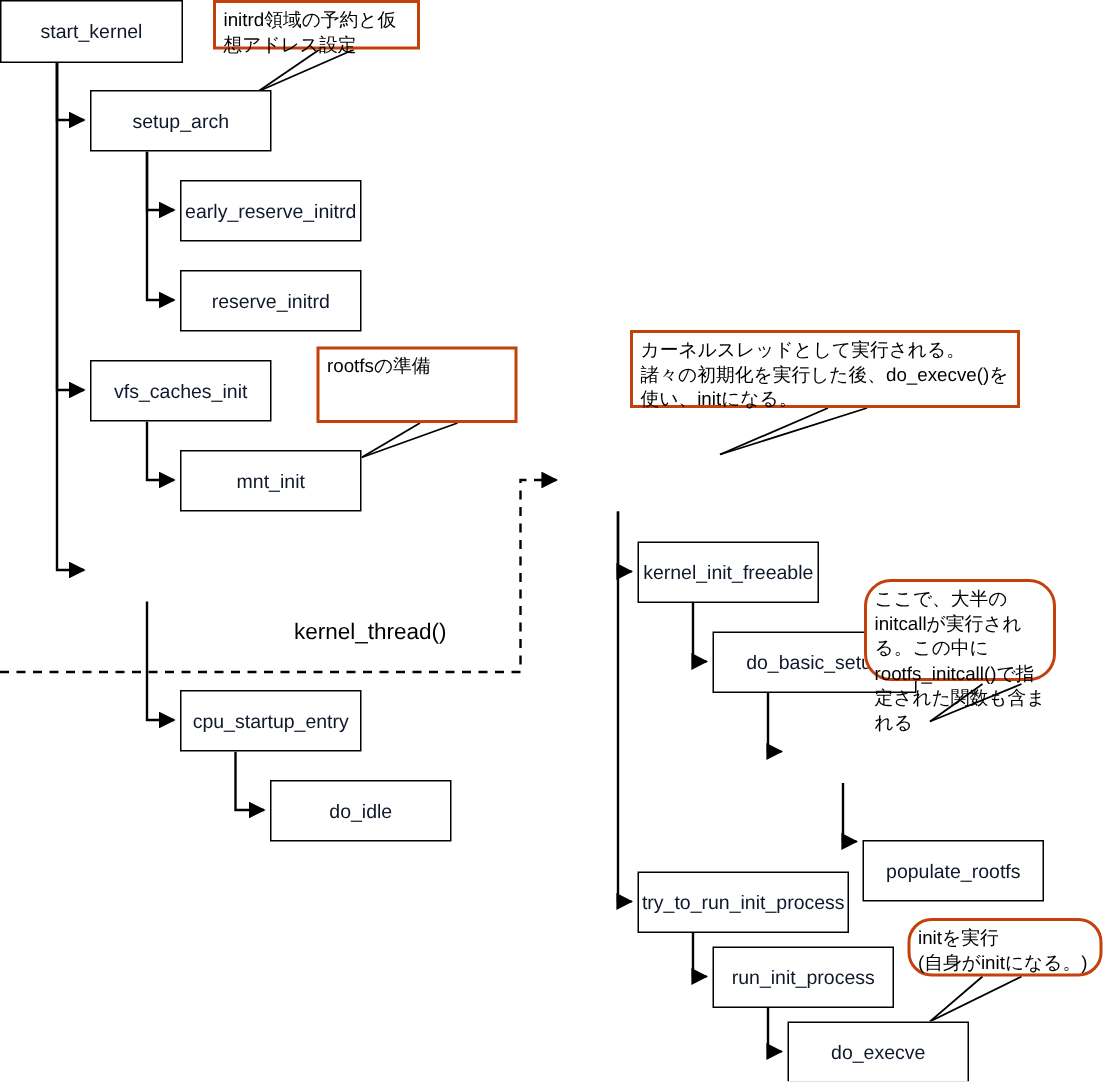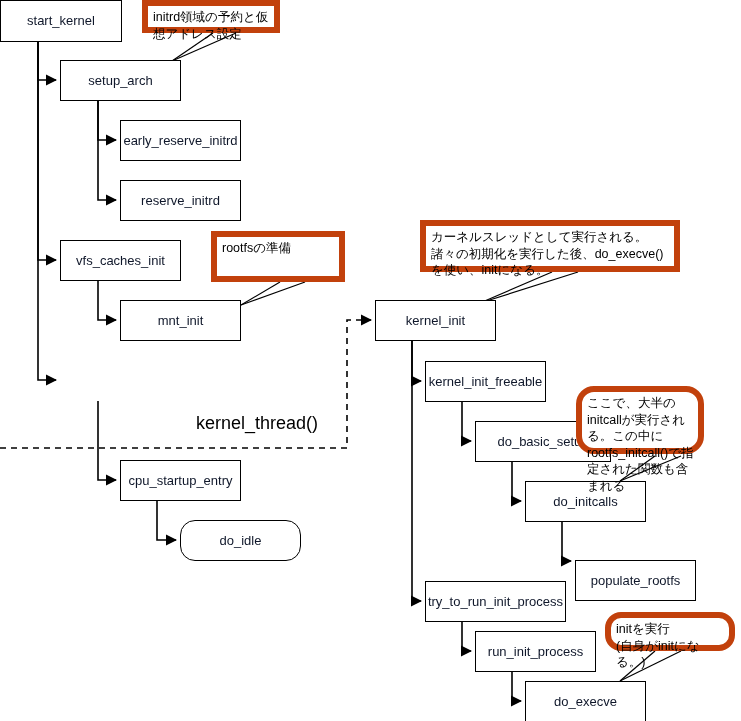--- a/index.html
+++ b/index.html
@@ -35,33 +35,33 @@
     align-items: center;
     justify-content: center;
     font-size: 13px;
     line-height: 1.2;
     color: #0f172a;
     z-index: 2;
   }
   .note {
     position: absolute;
     box-sizing: border-box;
-    border: 6px solid #c2410c;
+    border: 2px solid #c2410c;
     background: #ffffff;
     font-size: 12.5px;
     line-height: 1.32;
     color: #000000;
     padding: 3px 4px 2px 5px;
     white-space: pre-line;
     z-index: 3;
     text-align: left;
   }
   .edge-label {
     position: absolute;
-    font-size: 18px;
+    font-size: 15px;
     color: #000000;
     white-space: nowrap;
     z-index: 2;
   }
 </style>
 </head>
 <body>
 
 <div id="canvas">
 
@@ -130,34 +130,28 @@
     </div>
   <div class="node" style="left:60px;  top:240px; width:121px; height:41px;">
       <span>vfs_caches_init</span>
     </div>
   <div class="node" style="left:120px; top:300px; width:121px; height:41px;">
       <span>mnt_init</span>
     </div>
   <div class="node" style="left:120px; top:460px; width:121px; height:41px;">
       <span>cpu_startup_entry</span>
     </div>
-  <div class="node" style="left:180px; top:520px; width:121px; height:41px;border-radius:15px;">
+  <div class="node" style="left:180px; top:520px; width:121px; height:41px;">
       <span>do_idle</span>
-    </div>
-  <div class="node" style="left:375px; top:300px; width:121px; height:41px;">
-      <span>kernel_init</span>
     </div>
   <div class="node" style="left:425px; top:361px; width:121px; height:41px;">
       <span>kernel_init_freeable</span>
     </div>
   <div class="node" style="left:475px; top:421px; width:136px; height:41px;">
       <span>do_basic_setup</span>
-    </div>
-  <div class="node" style="left:525px; top:481px; width:121px; height:41px;">
-      <span>do_initcalls</span>
     </div>
   <div class="node" style="left:575px; top:560px; width:121px; height:41px;">
       <span>populate_rootfs</span>
     </div>
   <div class="node" style="left:425px; top:581px; width:141px; height:41px;">
       <span>try_to_run_init_process</span>
     </div>
   <div class="node" style="left:475px; top:631px; width:121px; height:41px;">
       <span>run_init_process</span>
     </div>

